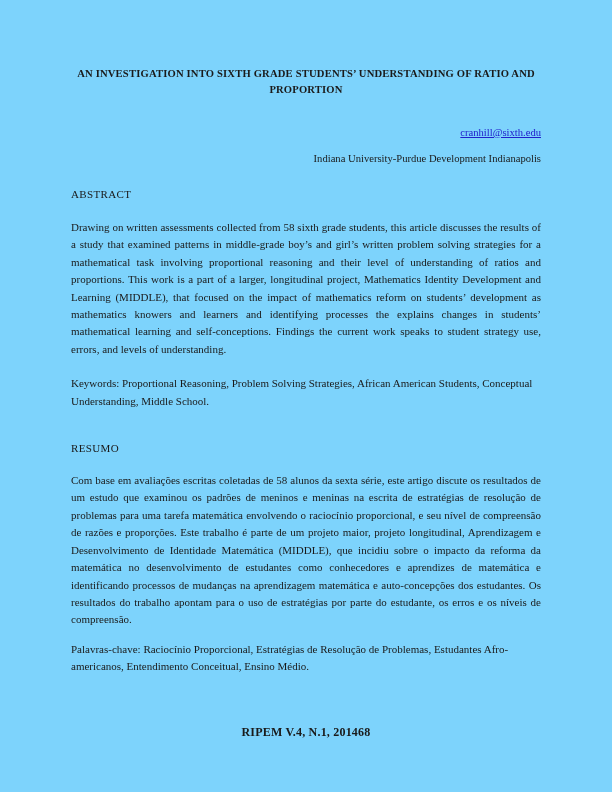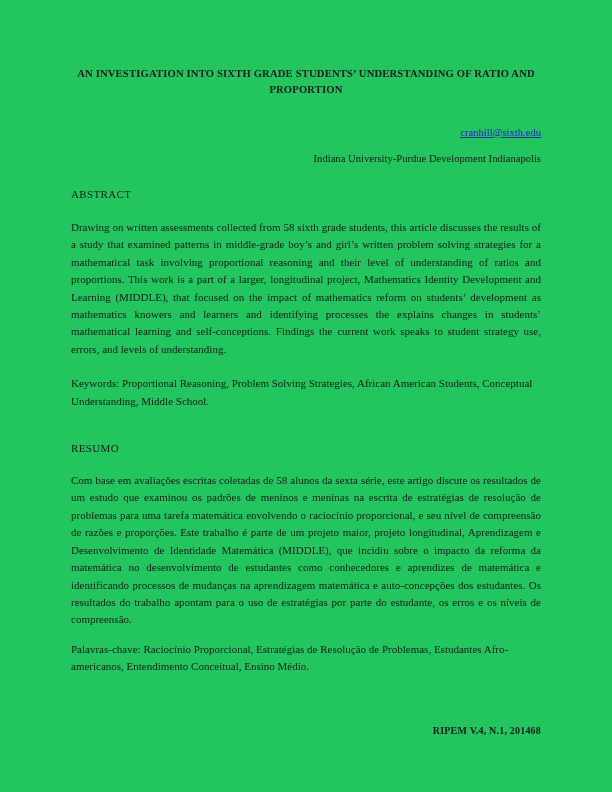--- a/index.html
+++ b/index.html
@@ -5,21 +5,21 @@
 <style>
   html, body {
     margin: 0;
     padding: 0;
     background: #ffffff;
   }
   .page {
     position: relative;
     width: 612px;
     height: 792px;
-    background: #22c55e;
+    background: #7dd3fc;
     overflow: hidden;
     font-family: "Liberation Serif", "DejaVu Serif", serif;
     color: #1a1a1a;
     box-sizing: border-box;
   }
   .content {
     position: absolute;
     left: 71px;
     top: 0;
     width: 470px;
@@ -89,23 +89,23 @@
   .par-resumo     { margin-top: 16px; }
   .par-palavras   { margin-top: 12px; text-align: left; }
 
   
   .footer {
     position: absolute;
     left: 71px;
     top: 725px;
     width: 470px;
     display: flex;
-    justify-content: flex-end;
+    justify-content: center;
     align-items: baseline;
-    font-size: 10px;
+    font-size: 12px;
     font-weight: bold;
     letter-spacing: 0.2px;
   }
 </style>
 </head>
 <body>
 
 <div class="page">
 
   <div class="content">

